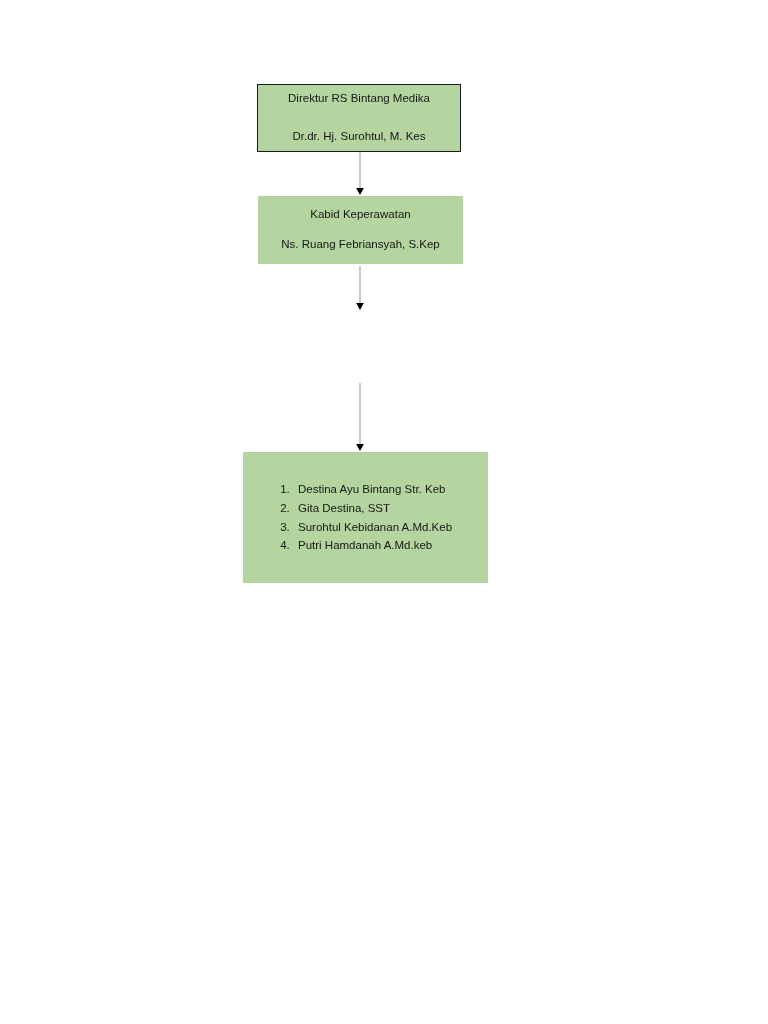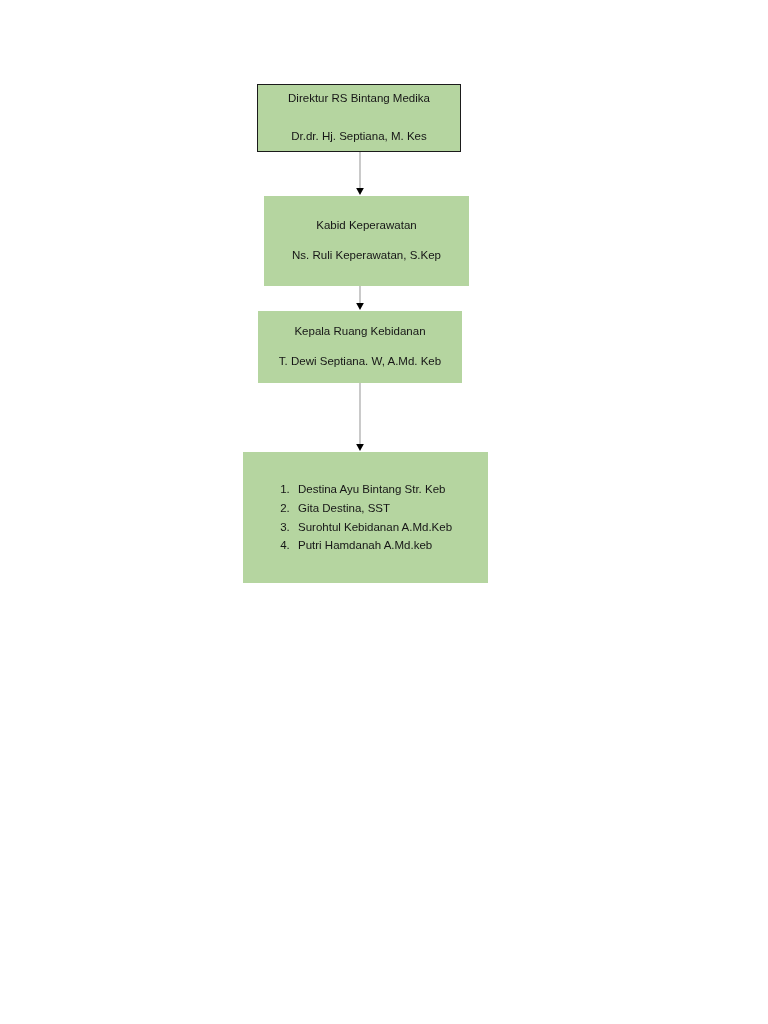--- a/index.html
+++ b/index.html
@@ -50,24 +50,24 @@
   #node-direktur {
     left: 257px;
     top: 84px;
     width: 204px;
     height: 68px;
   }
   #node-direktur .node-line:first-child { margin-bottom: 24px; }
 
   
   #node-kabid {
-    left: 264px;
+    left: 258px;
     top: 196px;
     width: 205px;
-    height: 90px;
+    height: 68px;
   }
   #node-kabid .node-line:first-child { margin-bottom: 16px; }
 
   
   #node-kepala-ruang {
     left: 258px;
     top: 311px;
     width: 204px;
     height: 72px;
   }
@@ -126,32 +126,28 @@
 
     <line x1="360" y1="152" x2="360" y2="189" stroke="#a6a6a6" stroke-width="1.2" marker-end="url(#arrowhead)"></line>
 
     <line x1="360" y1="266" x2="360" y2="304" stroke="#a6a6a6" stroke-width="1.2" marker-end="url(#arrowhead)"></line>
 
     <line x1="360" y1="383" x2="360" y2="445" stroke="#a6a6a6" stroke-width="1.2" marker-end="url(#arrowhead)"></line>
   </svg>
 
   <div class="node bordered" id="node-direktur">
     <div class="node-line">Direktur RS Bintang Medika</div>
-    <div class="node-line">Dr.dr. Hj. Septiana, M. Kes</div>
+    <div class="node-line">Dr.dr. Hj. Surohtul, M. Kes</div>
   </div>
 
   <div class="node" id="node-kabid">
     <div class="node-line">Kabid Keperawatan</div>
-    <div class="node-line">Ns. Ruli Keperawatan, S.Kep</div>
+    <div class="node-line">Ns. Ruang Febriansyah, S.Kep</div>
   </div>
 
-  <div class="node" id="node-kepala-ruang">
-    <div class="node-line">Kepala Ruang Kebidanan</div>
-    <div class="node-line">T. Dewi Septiana. W, A.Md. Keb</div>
-  </div>
 
   <div class="node" id="node-staff">
     <ol class="staff-list">
       <li class="staff-item">
         <span class="staff-num">1.</span>
         <span class="staff-name">Destina Ayu Bintang Str. Keb</span>
       </li>
       <li class="staff-item">
         <span class="staff-num">2.</span>
         <span class="staff-name">Gita Destina, SST</span>

